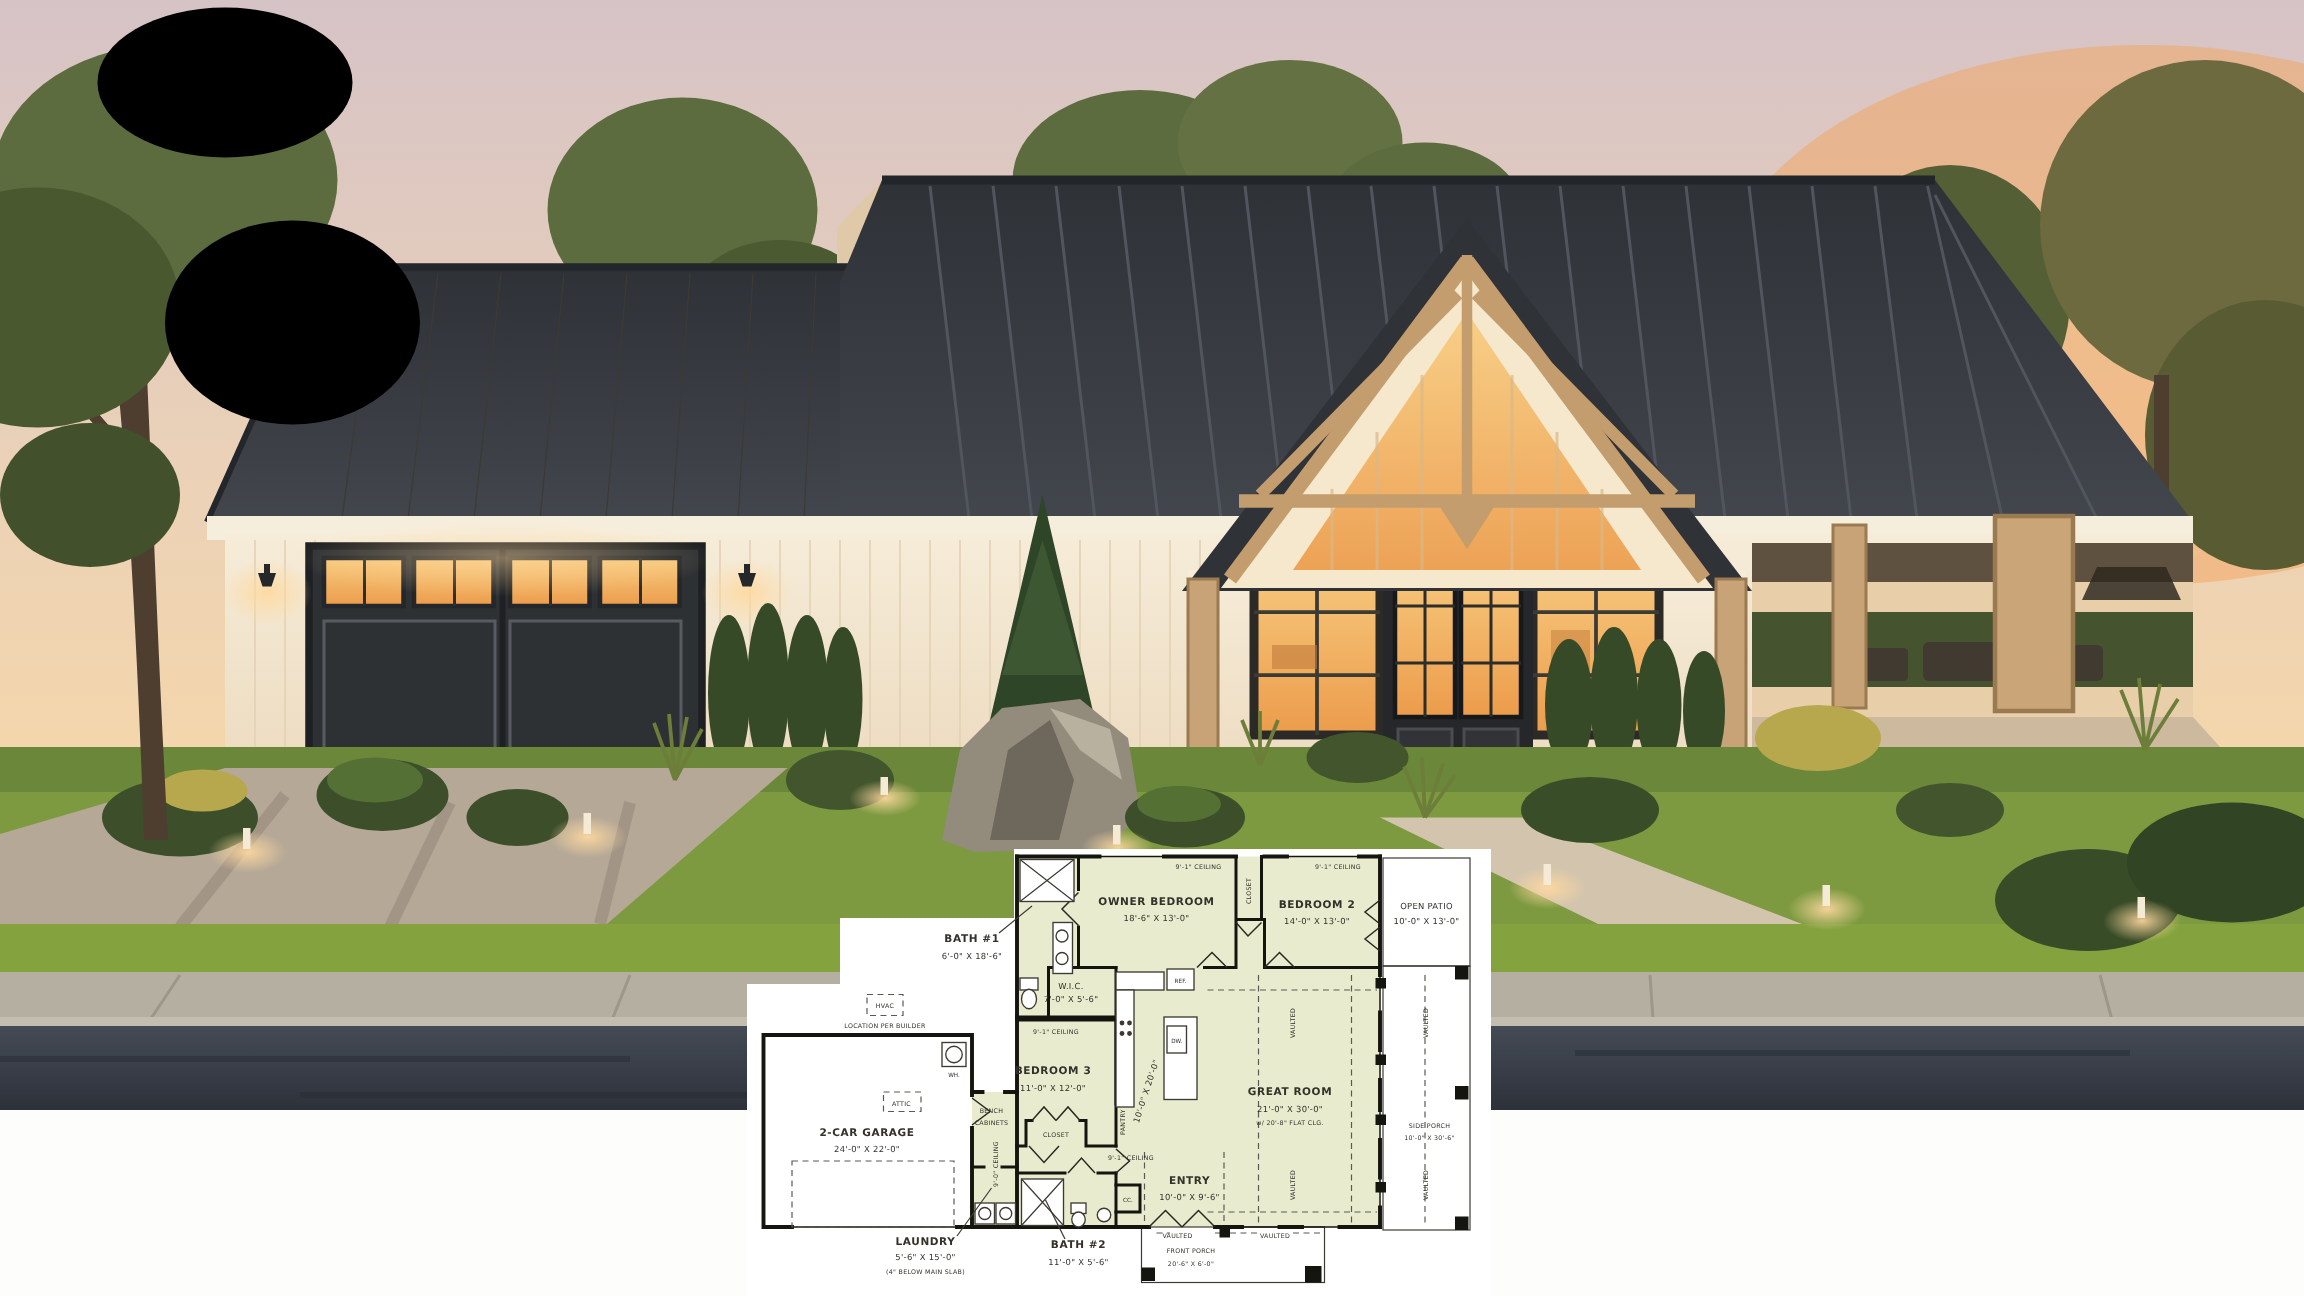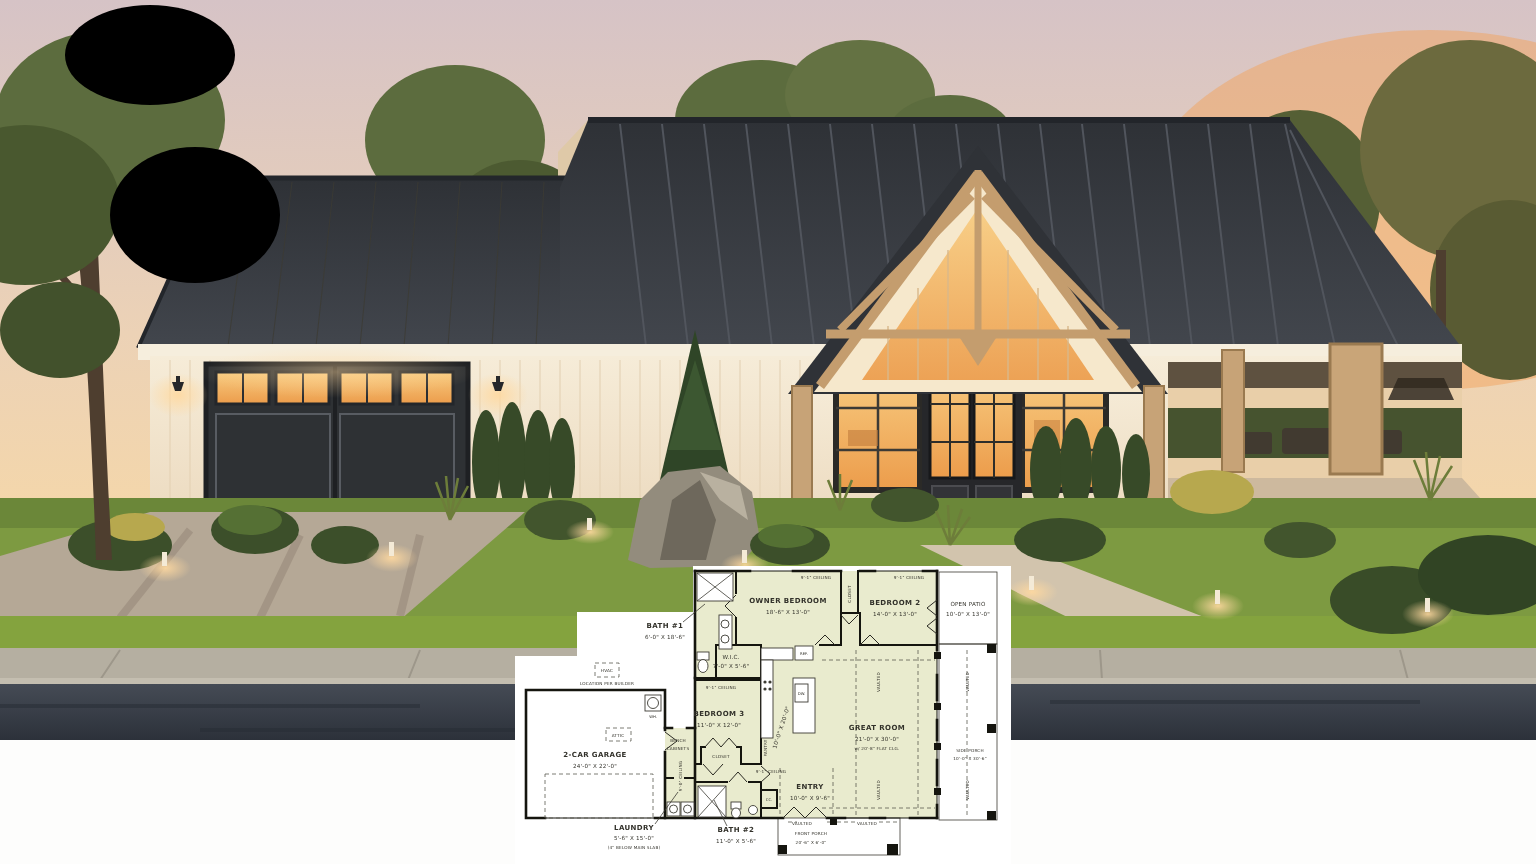--- a/index.html
+++ b/index.html
@@ -1,20 +1,20 @@
 <!DOCTYPE html>
 <html><head>
 <meta charset="utf-8">
 <style>
   html,body{margin:0;padding:0;}
   body{width:1536px;height:864px;position:relative;overflow:hidden;background:#ffffff;
        font-family:"DejaVu Sans", sans-serif;}
   .scene{position:absolute;left:0;top:0;width:1536px;height:740px;}
   .bottom-strip{position:absolute;left:0;top:740px;width:1536px;height:124px;background:#fdfdfc;}
-  .plan{position:absolute;left:515px;top:560px;width:496px;height:304px;}
+  .plan{position:absolute;left:498px;top:560px;width:496px;height:304px;}
   svg text{fill:#32312a;font-family:"DejaVu Sans", sans-serif;}
   .rm{font-size:7px;letter-spacing:.4px;font-weight:bold;}
   .dm{font-size:5.6px;letter-spacing:.2px;}
   .tn{font-size:4.2px;letter-spacing:.2px;}
   .xx{font-size:3.8px;}
   .mid{text-anchor:middle;}
   .wall{stroke:#15150f;stroke-width:2.6;fill:none;stroke-linecap:square;}
   .wall2{stroke:#15150f;stroke-width:2;fill:none;stroke-linecap:square;}
   .thin{stroke:#3c3b33;stroke-width:.8;fill:none;}
   .dash{stroke:#5b5a50;stroke-width:.8;fill:none;stroke-dasharray:4 3;}

